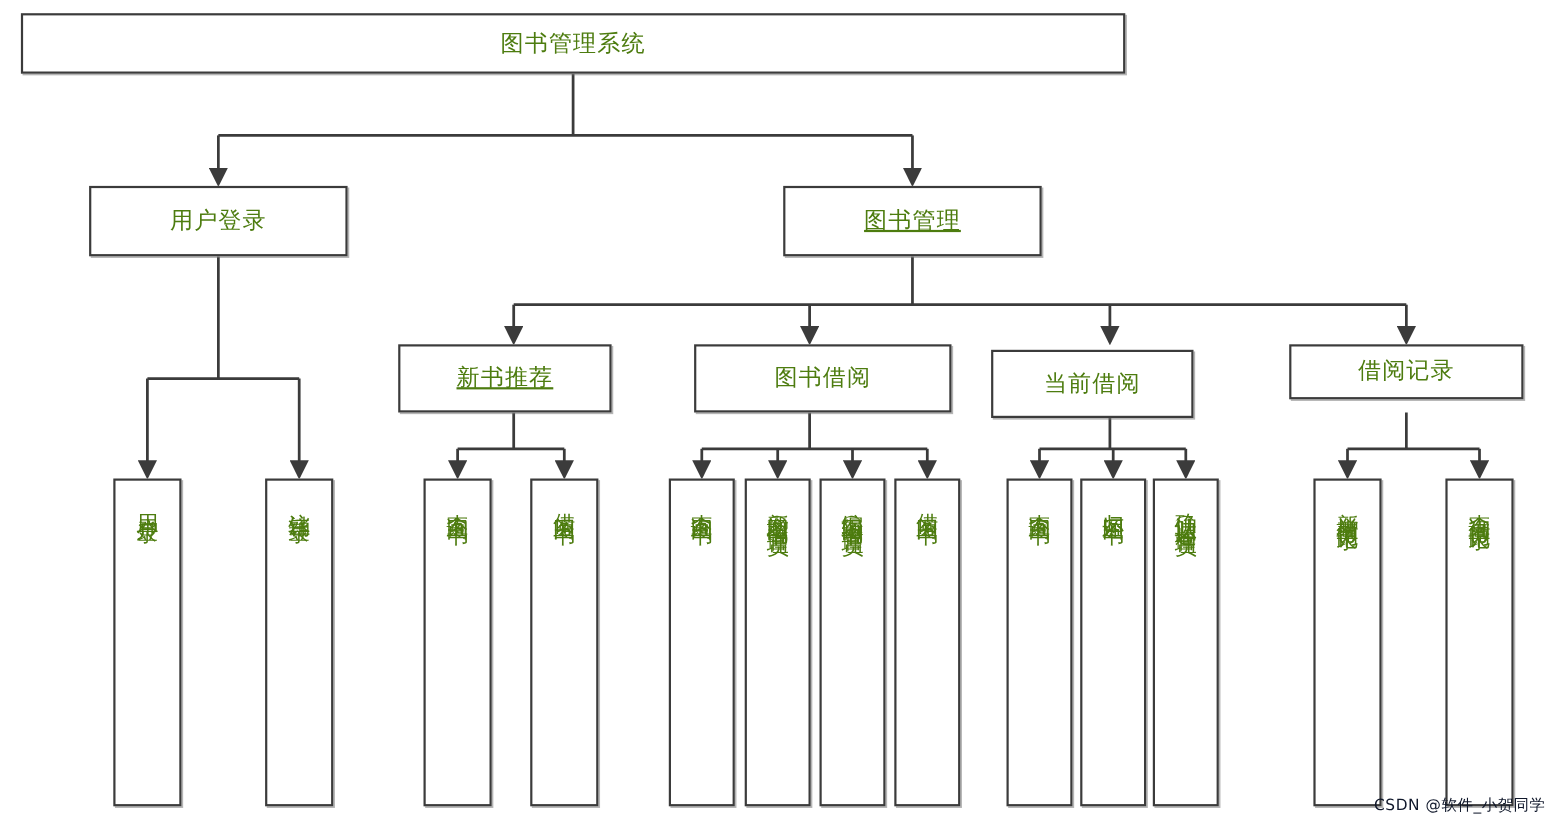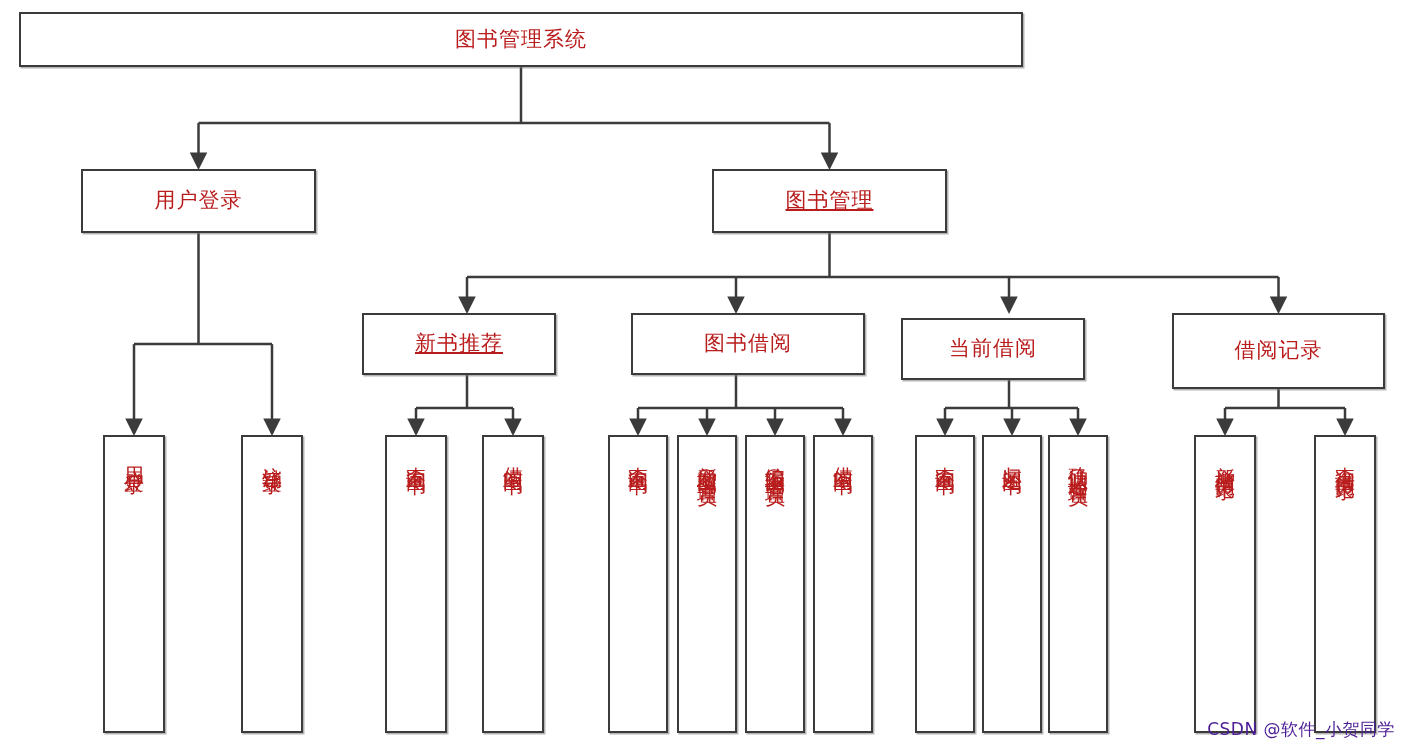--- a/index.html
+++ b/index.html
@@ -26,21 +26,21 @@
     pointer-events: none;
   }
   .node {
     position: absolute;
     box-sizing: border-box;
     border: 2.5px solid #3b3b3b;
     background: #ffffff;
     display: flex;
     align-items: center;
     justify-content: center;
-    color: #b91c1c;
+    color: #4d7c0f;
     box-shadow: 1.5px 1.5px 0 rgba(120,120,120,0.55);
   }
   .node.horiz {
     font-size: 21px;
     letter-spacing: 1px;
     line-height: 1.2;
   }
   .node.vert {
     align-items: flex-start;
     justify-content: center;
@@ -49,24 +49,24 @@
   .node.vert .vlabel {
     writing-mode: vertical-rl;
     text-orientation: upright;
     font-size: 20px;
     line-height: 1.05;
     letter-spacing: 3px;
     white-space: nowrap;
   }
   .watermark {
     position: absolute;
-    right: 10px;
+    right: 0;
     bottom: 6px;
-    font-size: 17px;
-    color: #4c1d95;
+    font-size: 14px;
+    color: #0f172a;
     letter-spacing: 0.5px;
     white-space: nowrap;
   }
 </style>
 </head>
 <body>
 
 <div id="canvas">
 
   <svg id="edges" viewBox="0 0 1405 747">
@@ -124,21 +124,21 @@
       </div>
       <div class="node horiz" style="left: 362px; top: 313px; width: 194px; height: 62px; text-decoration: underline;">
         <span>新书推荐</span>
       </div>
       <div class="node horiz" style="left: 631px; top: 313px; width: 234px; height: 62px;">
         <span>图书借阅</span>
       </div>
       <div class="node horiz" style="left: 901px; top: 318px; width: 184px; height: 62px;">
         <span>当前借阅</span>
       </div>
-      <div class="node horiz" style="left: 1172px; top: 313px; width: 213px; height: 76px;">
+      <div class="node horiz" style="left: 1172px; top: 313px; width: 213px; height: 50px;">
         <span>借阅记录</span>
       </div>
       <div class="node vert" style="left: 103px; top: 435px; width: 62px; height: 298px;">
         <span class="vlabel">用户登录</span>
       </div>
       <div class="node vert" style="left: 241px; top: 435px; width: 62px; height: 298px;">
         <span class="vlabel">注销登录</span>
       </div>
       <div class="node vert" style="left: 385px; top: 435px; width: 62px; height: 298px;">
         <span class="vlabel">查询图书</span>

